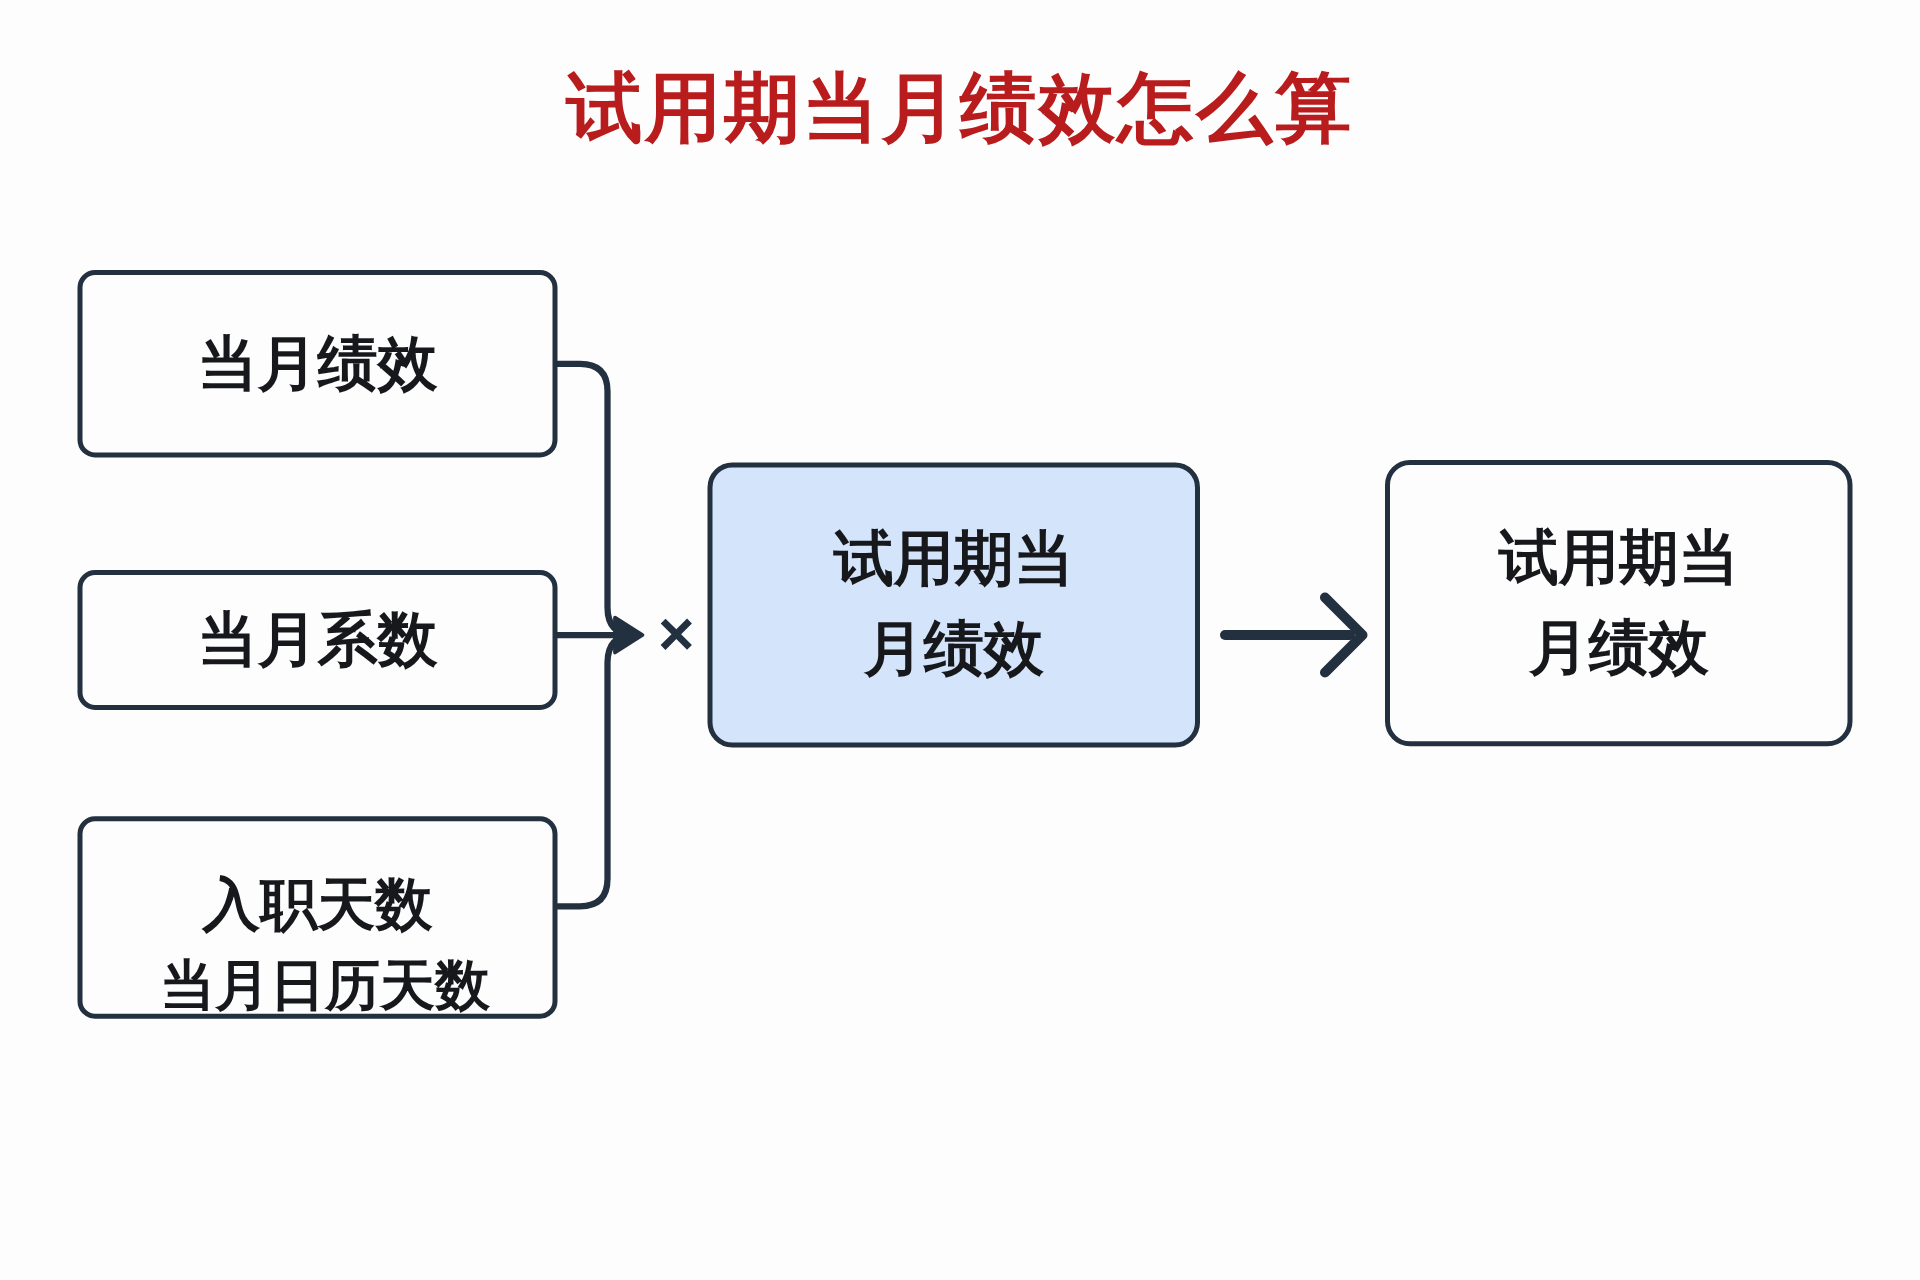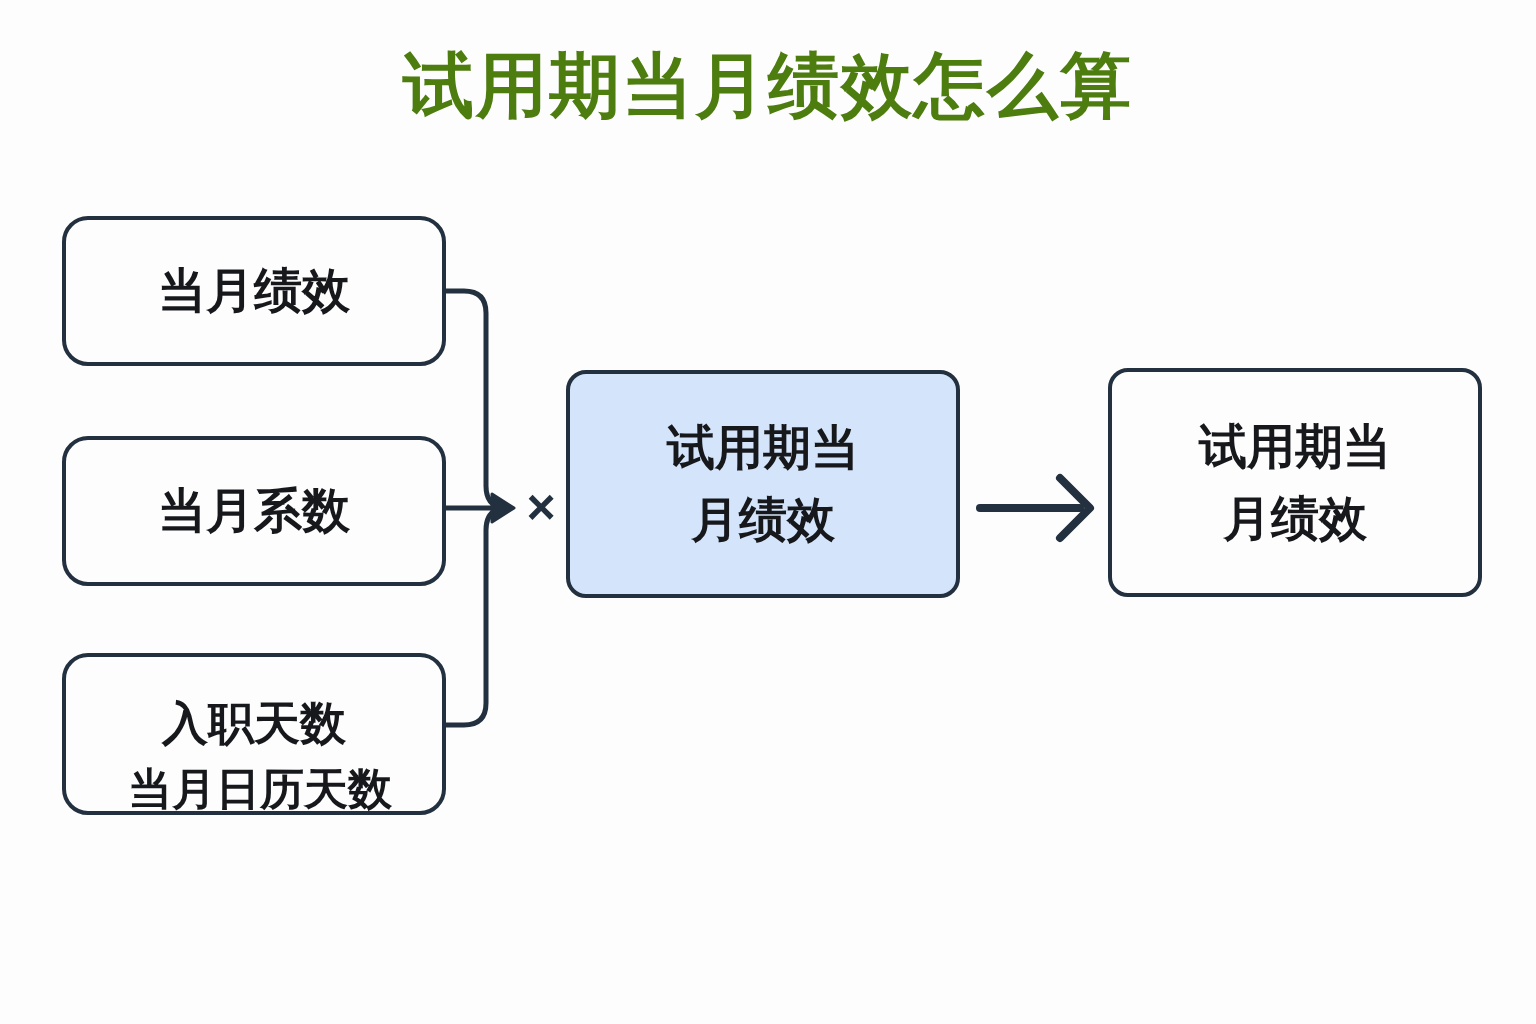--- a/index.html
+++ b/index.html
@@ -23,34 +23,34 @@
     height: 1024px;
   }
 
   
   .title {
     position: absolute;
     left: 0;
     top: 32px;
     width: 1536px;
     text-align: center;
-    font-size: 71px;
+    font-size: 61px;
     line-height: 108px;
     font-weight: bold;
-    color: #4d7c0f;
+    color: #b91c1c;
     letter-spacing: 2px;
     white-space: nowrap;
   }
 
   
   .node {
     position: absolute;
     box-sizing: border-box;
     border: 4px solid #22303f;
-    border-radius: 26px;
+    border-radius: 14px;
     background: #fdfdfd;
     display: flex;
     align-items: center;
     justify-content: center;
     text-align: center;
     color: #16181c;
     font-weight: bold;
   }
   .node .line-wrap {
     display: block;
@@ -60,21 +60,21 @@
     display: block;
     white-space: nowrap;
   }
 
   
   #node-current-performance {
     left: 62px;  top: 216px;  width: 384px; height: 150px;
     font-size: 48px;
   }
   #node-current-coefficient {
-    left: 62px;  top: 436px;  width: 384px; height: 150px;
+    left: 62px;  top: 456px;  width: 384px; height: 112px;
     font-size: 48px;
   }
   #node-days-ratio {
     left: 62px;  top: 653px;  width: 384px; height: 162px;
     font-size: 44px;
   }
   #node-days-ratio .ln { line-height: 66px; }
   #node-days-ratio .ln.numerator { font-size: 46px; margin-top: 44px; }
   #node-days-ratio .ln.denominator { font-size: 44px; padding-left: 12px; }
 

